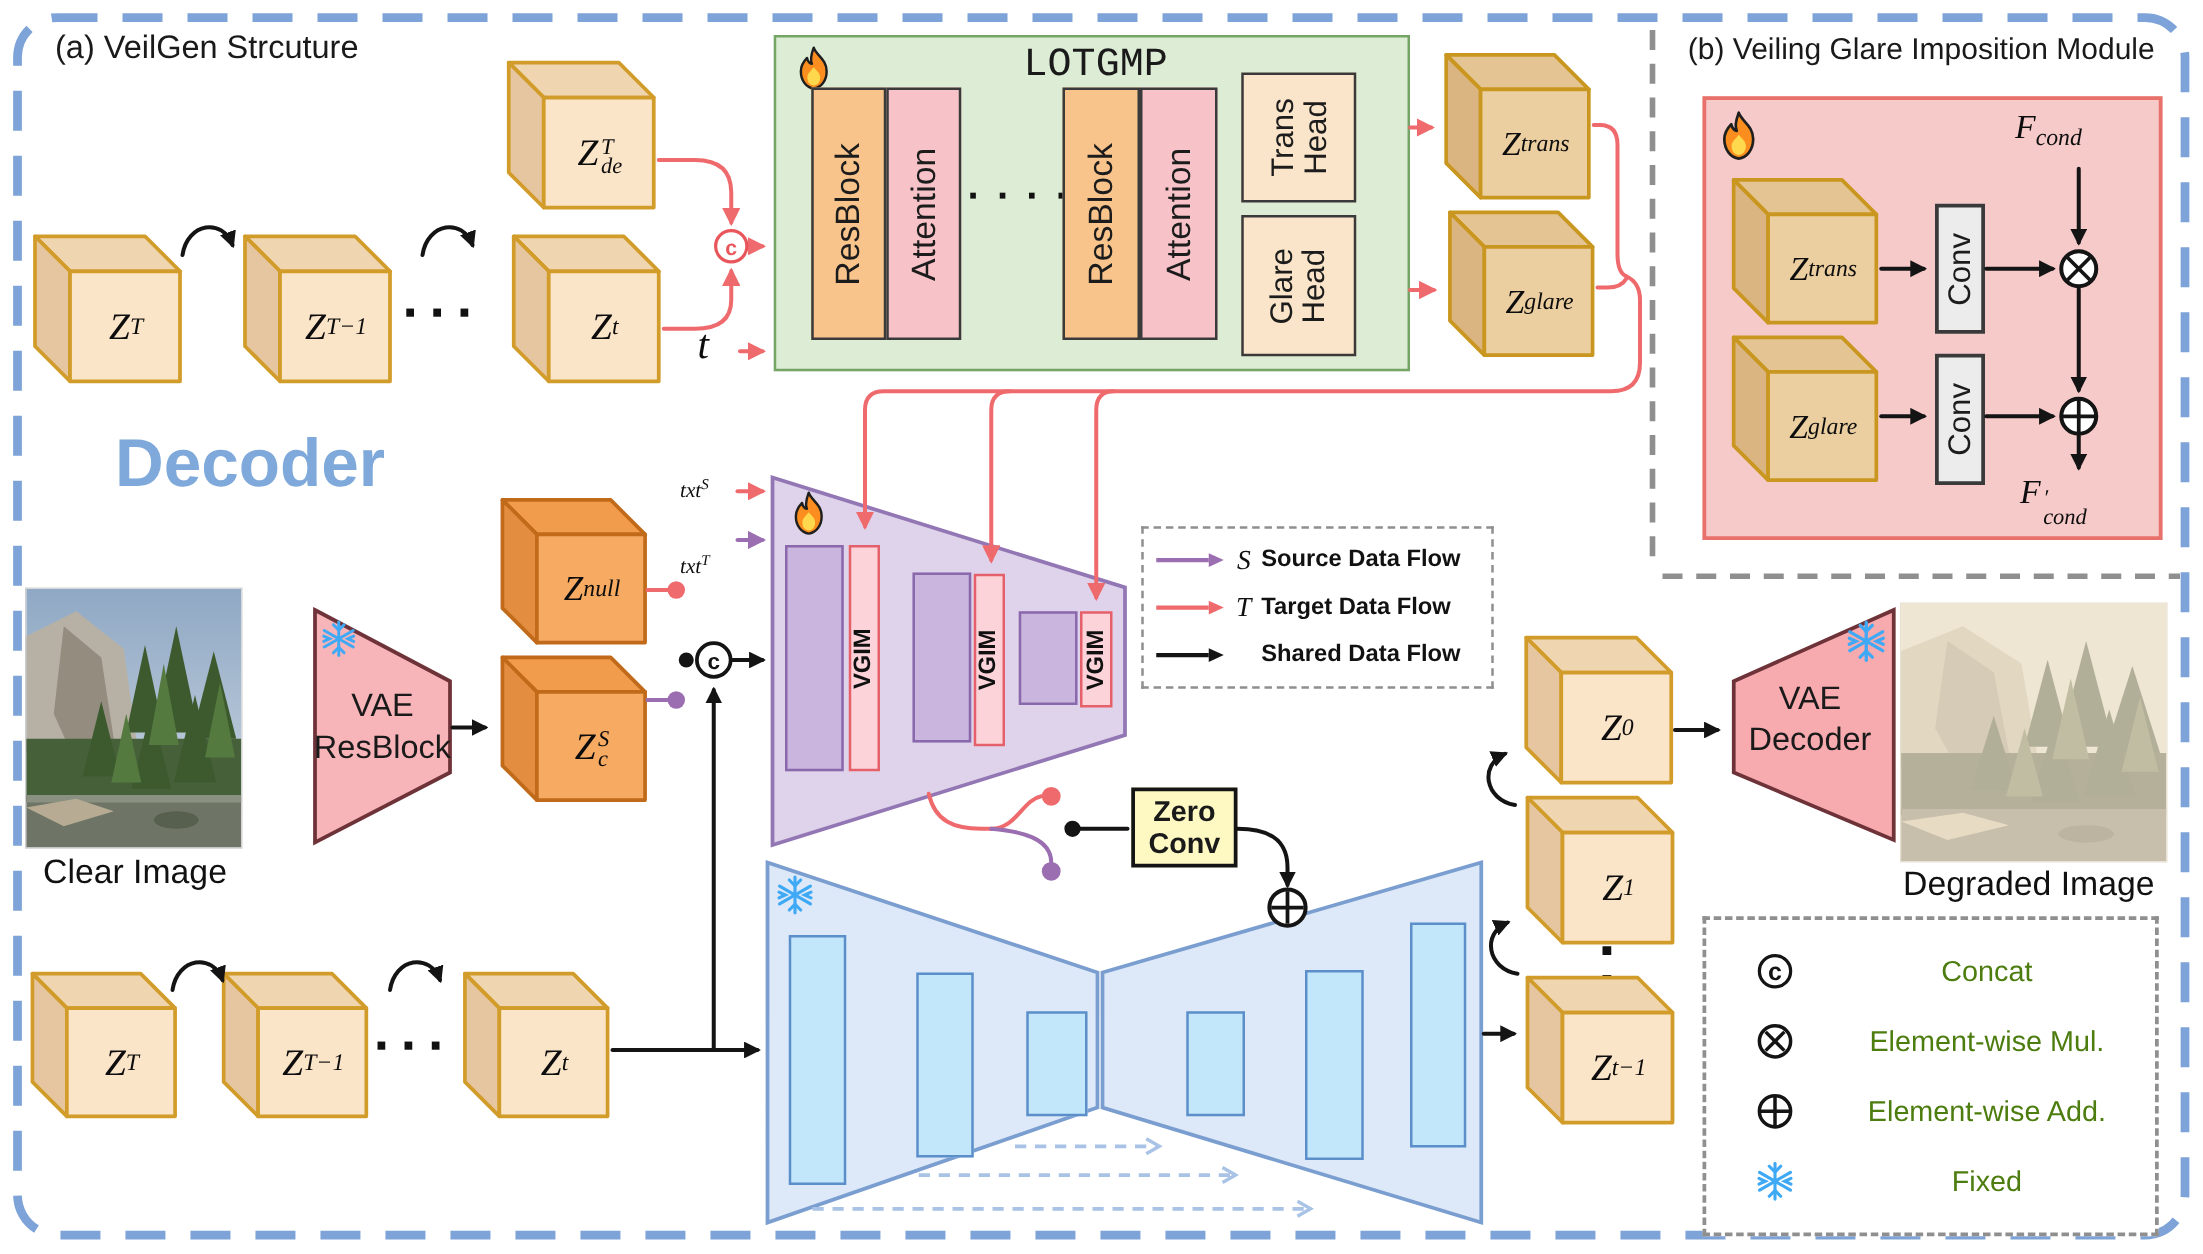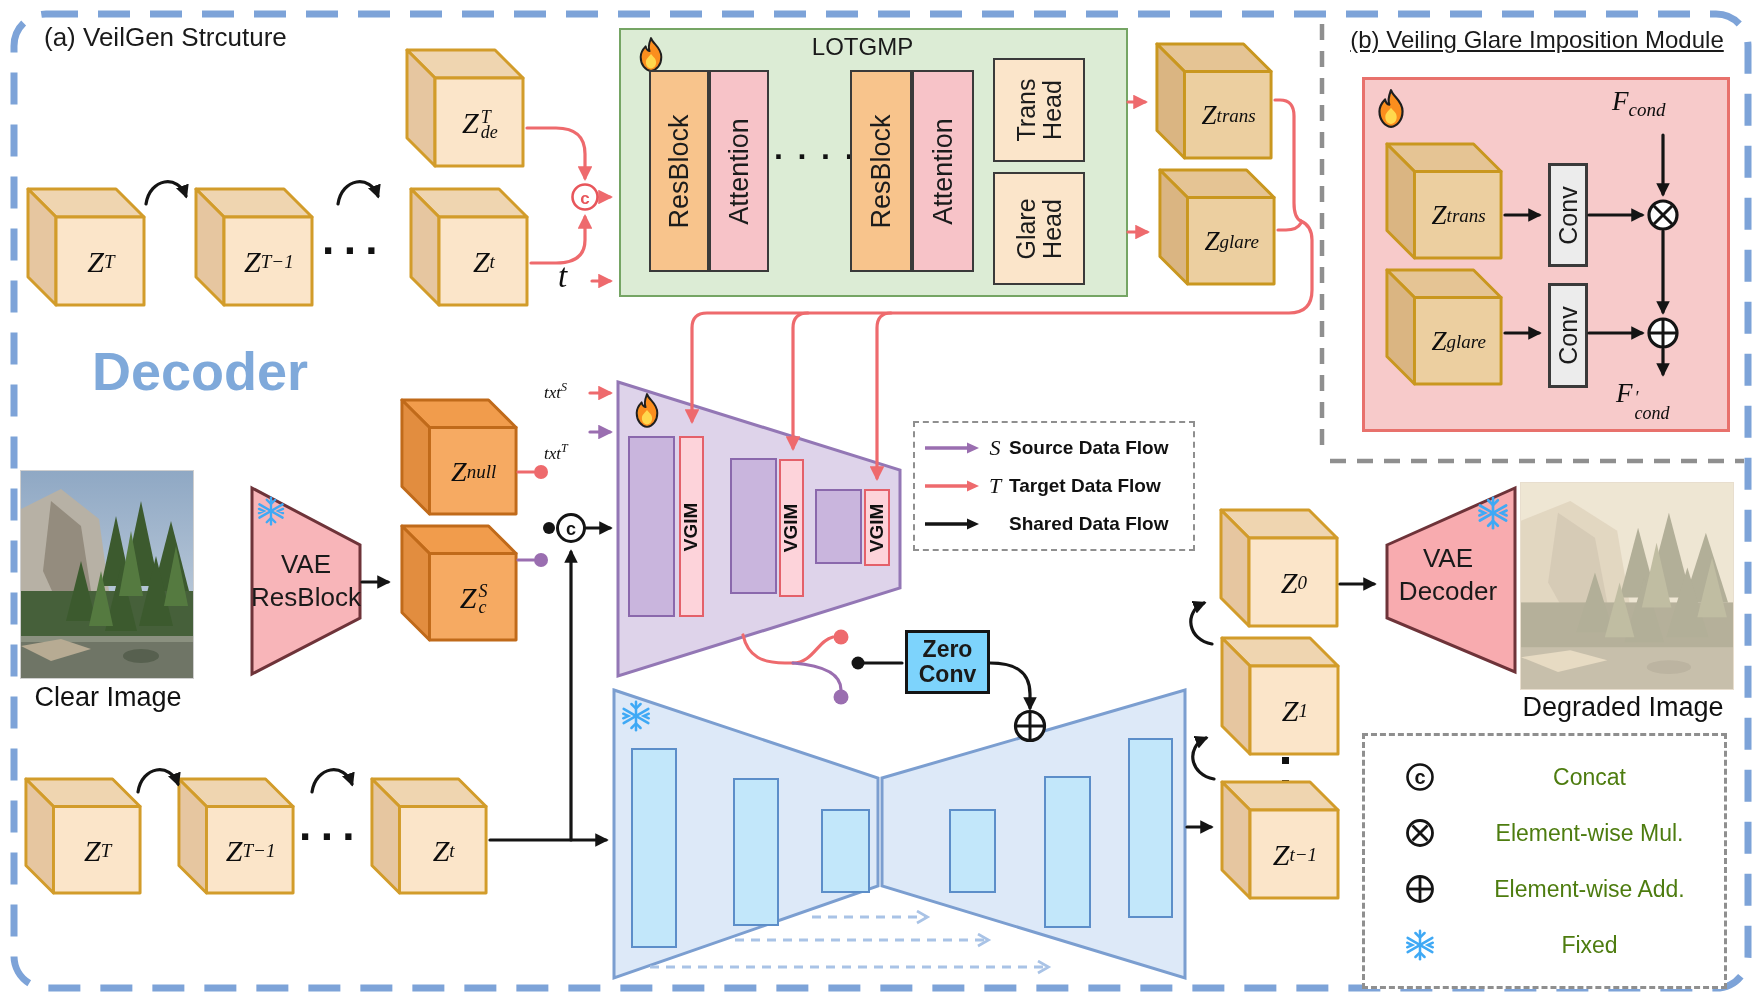--- a/index.html
+++ b/index.html
@@ -85,24 +85,24 @@
     <rect x="14" y="14" width="1734" height="974" rx="32" fill="none" stroke="#7da3d8" stroke-width="7" stroke-dasharray="32 20"></rect>
     <polygon points="618,382 900,470 900,588 618,676" fill="#ded3ea" stroke="#9377b5" stroke-width="3"></polygon>
     <polygon points="614,690 878,778 878,886 614,978" fill="#dde9f8" stroke="#7b9ed0" stroke-width="3"></polygon>
     <polygon points="882,778 1185,690 1185,978 882,886" fill="#dde9f8" stroke="#7b9ed0" stroke-width="3"></polygon>
     <polygon points="252,488 360,545 360,618 252,674" fill="#f8b5b9" stroke="#6e3339" stroke-width="3"></polygon>
     <polygon points="1387,545 1515,488 1515,672 1387,618" fill="#f8abaf" stroke="#6e3339" stroke-width="3"></polygon>
   </svg>
 
   <div class="abs z10" style="left:44px;top:22px;font-size:26px;">(a) VeilGen Strcuture</div>
   <div class="abs z10" style="left:92px;top:340px;font-size:54px;font-weight:bold;color:#7fa9da;">Decoder</div>
-  <div class="abs z10" style="left:1322px;top:26px;width:430px;text-align:center;font-size:24px;text-decoration:underline;">(b) Veiling Glare Imposition Module</div>
+  <div class="abs z10" style="left:1322px;top:26px;width:430px;text-align:center;font-size:24px;">(b) Veiling Glare Imposition Module</div>
 
   <div class="box" style="left:619px;top:28px;width:509px;height:269px;background:#dcecd5;border:2.5px solid #75a564;"></div>
-  <div class="abs z10" style="left:608px;top:33px;width:509px;text-align:center;font-size:24px;">LOTGMP</div>
+  <div class="abs z10" style="left:622px;top:33px;width:509px;text-align:center;font-size:32px;font-family:Liberation Mono, monospace;">LOTGMP</div>
   <svg class="abs z10" style="left:634px;top:36px;" width="34" height="37">
       <use href="#flame"></use>
     </svg>
 
   <div class="box" style="left:649px;top:70px;width:60px;height:202px;background:#f8c48c;border:2.5px solid #3a3a3a;">
       <span class="vtext">ResBlock</span>
     </div>
   <div class="box" style="left:709px;top:70px;width:60px;height:202px;background:#f7c3c8;border:2.5px solid #3a3a3a;">
       <span class="vtext">Attention</span>
     </div>
@@ -399,21 +399,21 @@
   <svg class="abs z10" style="left:620px;top:700px;" width="32" height="32">
       <use href="#snow"></use>
     </svg>
   <div class="box" style="left:631px;top:748px;width:46px;height:200px;background:#c2e7fa;border:2px solid #5c8ec9;"></div>
   <div class="box" style="left:733px;top:778px;width:46px;height:148px;background:#c2e7fa;border:2px solid #5c8ec9;"></div>
   <div class="box" style="left:821px;top:809px;width:49px;height:84px;background:#c2e7fa;border:2px solid #5c8ec9;"></div>
   <div class="box" style="left:949px;top:809px;width:47px;height:84px;background:#c2e7fa;border:2px solid #5c8ec9;"></div>
   <div class="box" style="left:1044px;top:776px;width:47px;height:152px;background:#c2e7fa;border:2px solid #5c8ec9;"></div>
   <div class="box" style="left:1128px;top:738px;width:45px;height:180px;background:#c2e7fa;border:2px solid #5c8ec9;"></div>
 
-  <div class="box" style="left:905px;top:630px;width:85px;height:64px;background:#7dd3fc;border:3.2px solid #141414;flex-direction:column;line-height:1.1;">
+  <div class="box" style="left:905px;top:630px;width:85px;height:64px;background:#fef9c3;border:3.2px solid #141414;flex-direction:column;line-height:1.1;">
     <div style="font-weight:bold;font-size:23px;">Zero</div>
     <div style="font-weight:bold;font-size:23px;">Conv</div>
   </div>
 
   <div class="flegend">
     <div class="flrow">
       <svg width="58" height="14">
           <line x1="2" y1="7" x2="44" y2="7" stroke="#9a6eb0" stroke-width="3.4"></line>
           <polygon points="44,1.5 56,7 44,12.5" fill="#9a6eb0"></polygon>
         </svg>

